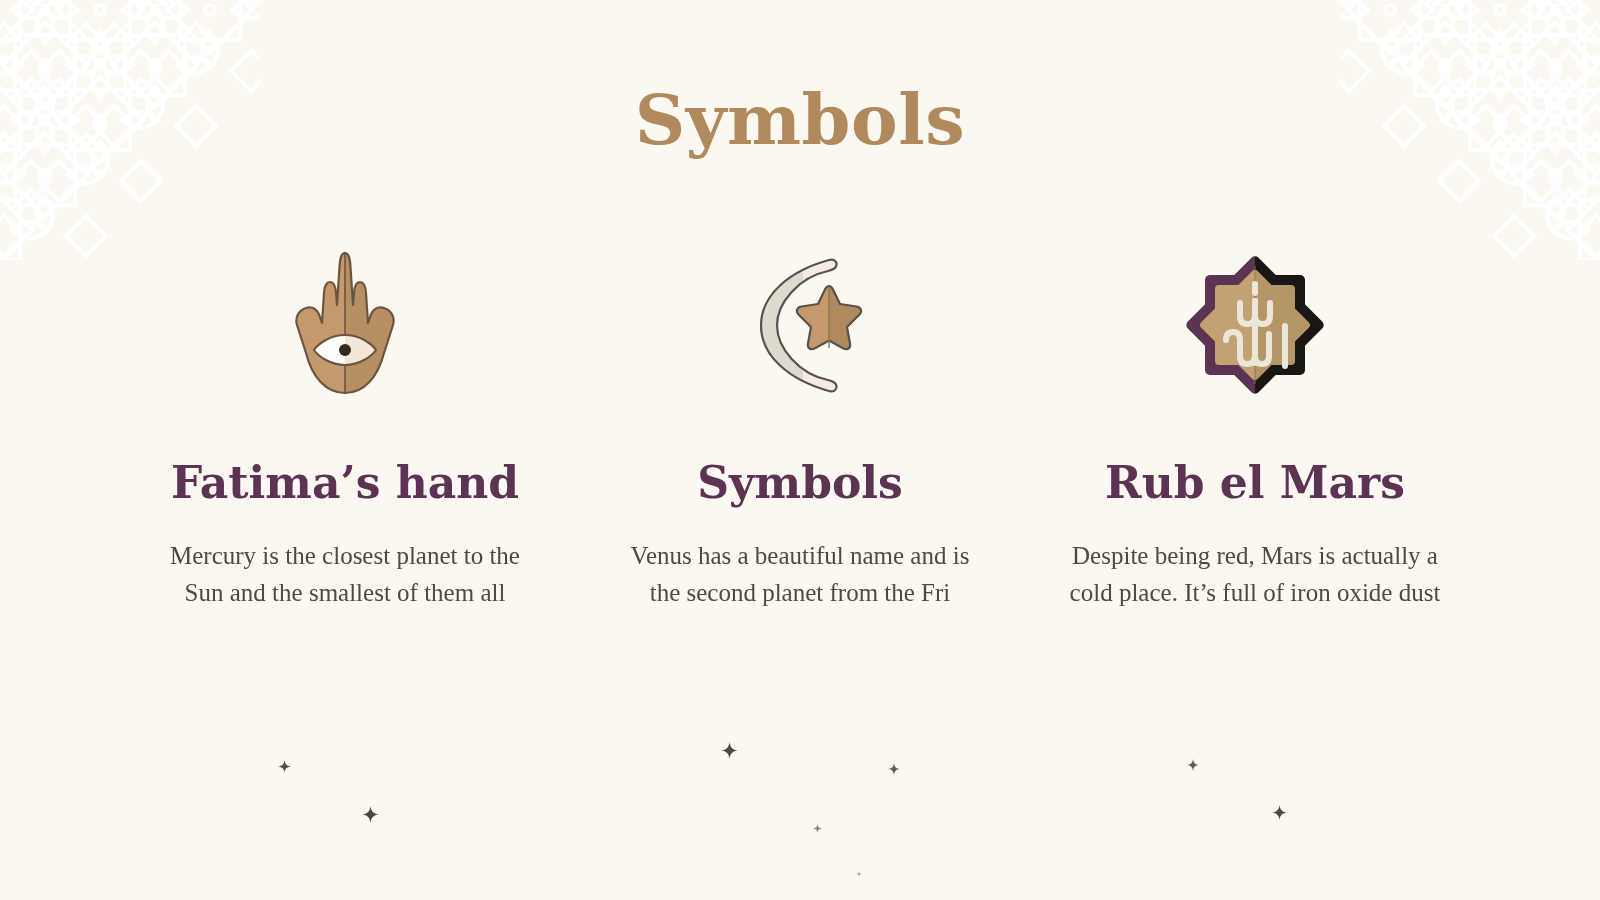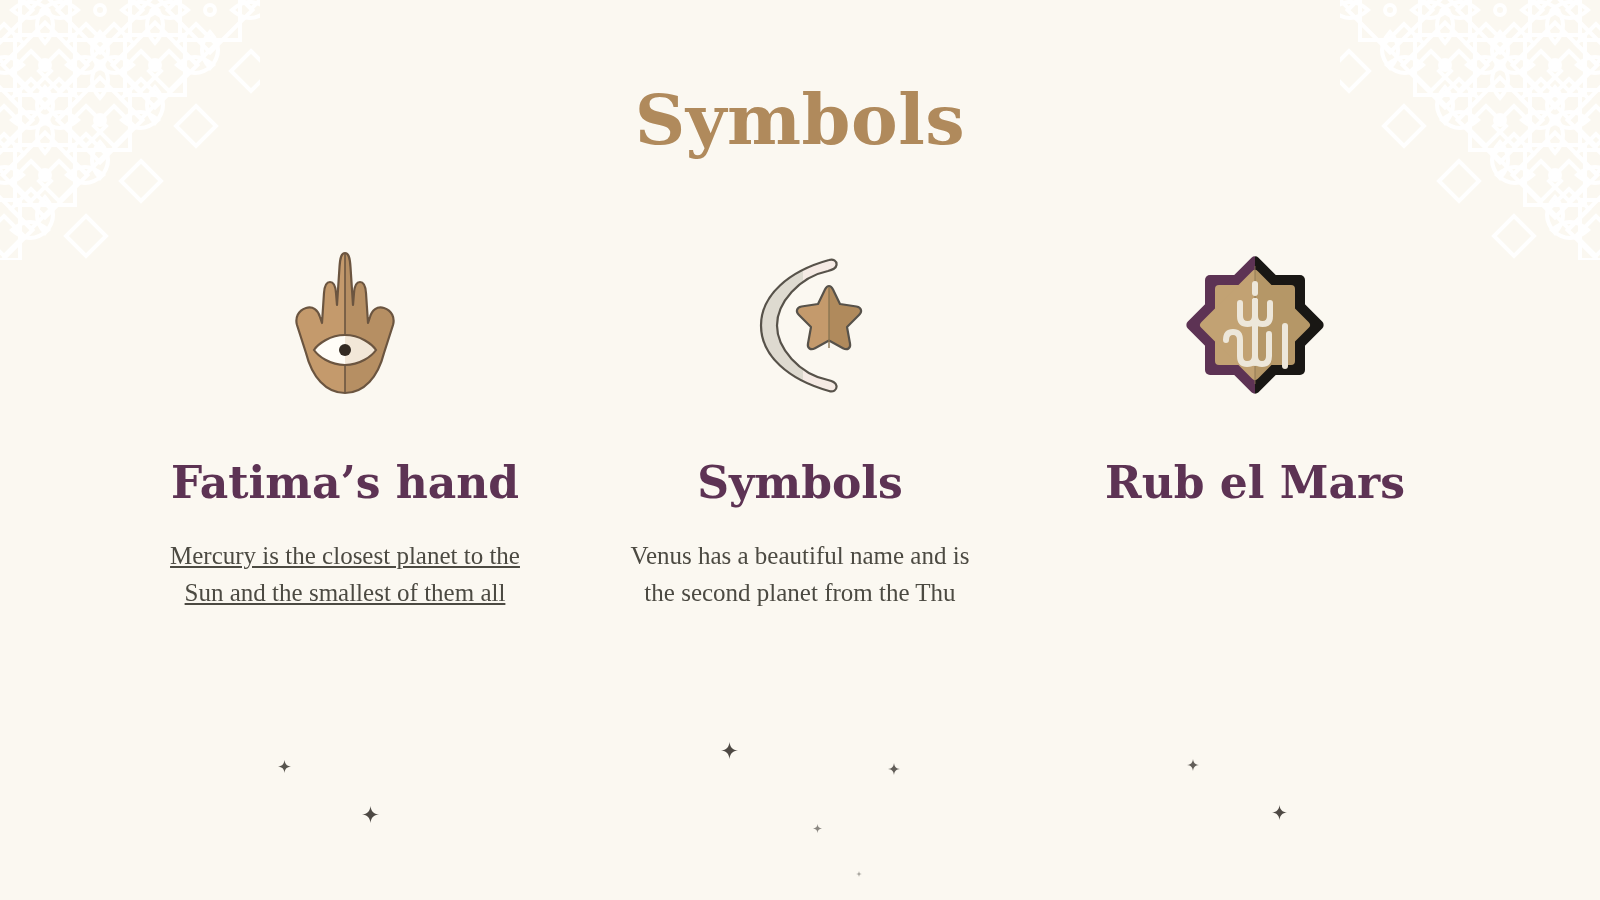--- a/index.html
+++ b/index.html
@@ -85,21 +85,21 @@
     margin-top: 32px;
     width: 400px;
     font-family: "Liberation Serif", "DejaVu Serif", serif;
     font-size: 25px;
     line-height: 1.46;
     color: #4C4A42;
     text-align: center;
   }
 
   
-  .column:nth-child(1) .card-body { width: 390px; text-decoration: underline; }
+  .column:nth-child(1) .card-body { width: 390px; }
   .column:nth-child(2) .card-body { width: 372px; }
   .column:nth-child(3) .card-body { width: 400px; }
 
   
   .sparkles {
     position: absolute;
     left: 0;
     top: 0;
     width: 1600px;
     height: 900px;
@@ -299,21 +299,21 @@
             L100,41.5
             C101,39.5 102,38 104,38 Z"></path>
         </defs>
         <use href="#starPath" fill="#C49A6C" clip-path="url(#starClipL)"></use>
         <use href="#starPath" fill="#B08A5C" clip-path="url(#starClipR)"></use>
         <use href="#starPath" fill="none" stroke="#57524A" stroke-width="2.2" stroke-linejoin="round"></use>
         <line x1="104" y1="39" x2="104" y2="100" stroke="#8A7552" stroke-width="1.4"></line>
       </svg>
     </div>
     <div class="card-title">Symbols</div>
-    <div class="card-body">Venus has a beautiful name and is the second planet from the Thu</div>
+    <div class="card-body">Venus has a beautiful name and is the second planet from the Fri</div>
   </div>
 
   <div class="column">
     <div class="icon-wrap">
       <svg width="150" height="155" viewBox="0 0 150 155">
         <defs>
           <clipPath id="hizbClipL">
               <rect x="0" y="0" width="75" height="155"></rect>
             </clipPath>
           <clipPath id="hizbClipR">
@@ -355,15 +355,16 @@
           <line x1="75" y1="53" x2="75" y2="115"></line>
 
           <path d="M46,92 Q46,84 53,84 Q60,84 60,92 L60,108 Q60,116 67,116 Q75,116 75,108"></path>
           <path d="M75,108 Q75,116 82,116 Q89,116 89,108 L89,86"></path>
 
           <line x1="105" y1="78" x2="105" y2="118"></line>
         </g>
       </svg>
     </div>
     <div class="card-title">Rub el Mars</div>
+    <div class="card-body">Despite being red, Mars is actually a cold place. It’s full of iron oxide dust</div>
   </div>
 
 </div>
 
 </body></html>

